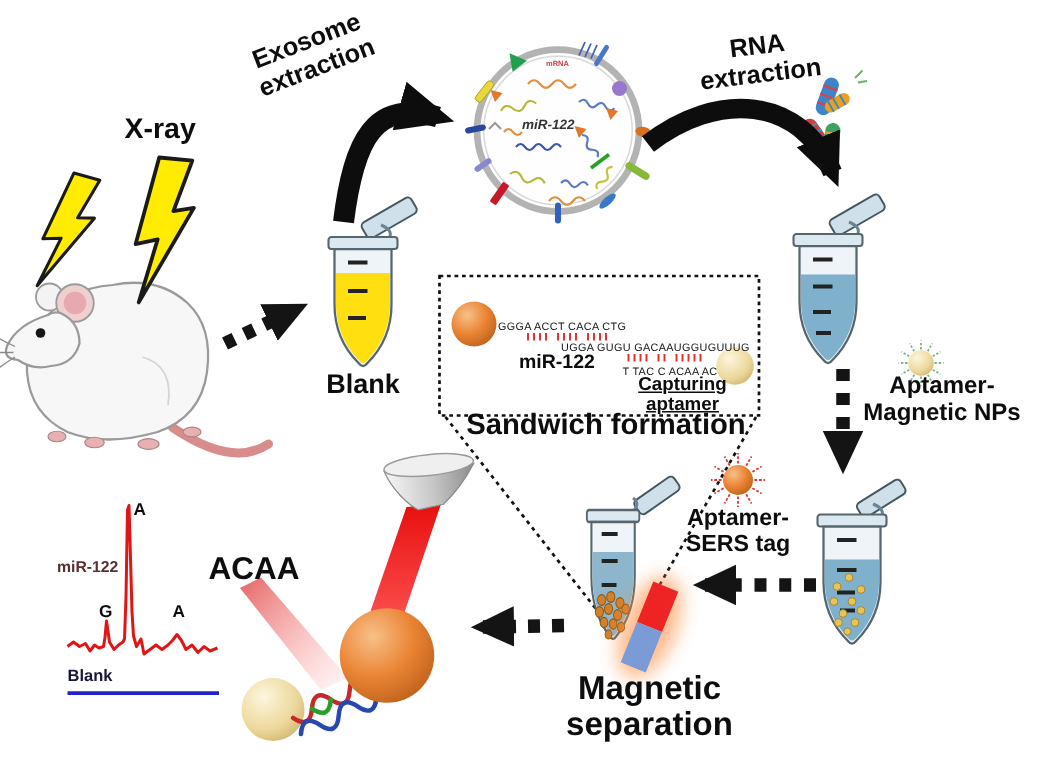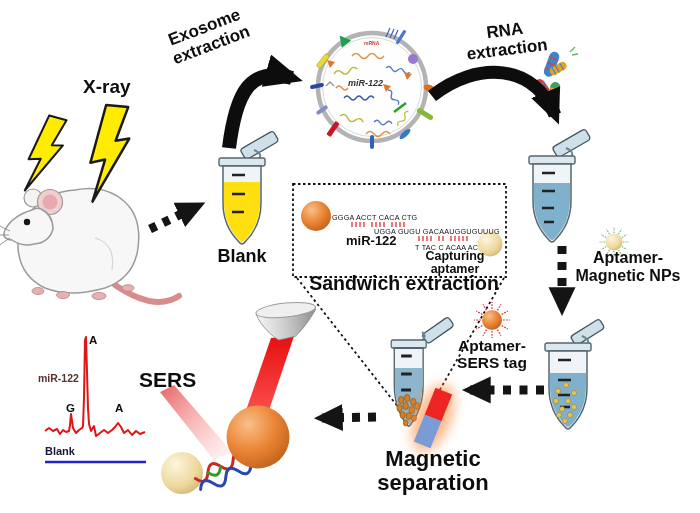--- a/index.html
+++ b/index.html
@@ -266,35 +266,35 @@
 <div class="lbl ctr" style="left:448px;top:22px;width:116px;font-size:17px;transform:rotate(-7deg);">RNA
 extraction</div>
 
 <div class="lbl" style="left:364px;top:41px;font-size:5px;color:#cc4040;">mRNA</div>
 <div class="lbl" style="left:348px;top:79px;font-size:9px;font-style:italic;color:#333;">miR-122</div>
 
 <div class="lbl seq" style="left:332px;top:214px;font-size:7.2px;">GGGA ACCT  CACA  CTG</div>
 <div class="lbl seq" style="left:374px;top:228px;font-size:7.2px;">UGGA GUGU GACAAUGGUGUUUG</div>
 <div class="lbl" style="left:346px;top:234px;font-size:13px;">miR-122</div>
 <div class="lbl seq" style="left:415px;top:244px;font-size:7.2px;text-align:center;">T TAC C   ACAA AC</div>
-<div class="lbl ctr" style="left:416px;top:250px;width:78px;font-size:12.5px;line-height:1.0;">Capturing
+<div class="lbl ctr" style="left:416px;top:250px;width:78px;font-size:12.5px;line-height:1.0;text-decoration:underline;">Capturing
 aptamer</div>
 
-<div class="lbl ctr" style="left:298px;top:273px;width:212px;font-size:19.5px;">Sandwich extraction</div>
+<div class="lbl ctr" style="left:298px;top:273px;width:212px;font-size:19.5px;">Sandwich formation</div>
 
 <div class="lbl ctr" style="left:562px;top:249px;width:132px;font-size:16px;">Aptamer-
 Magnetic NPs</div>
 
 <div class="lbl ctr" style="left:438px;top:337px;width:108px;font-size:15.5px;">Aptamer-
 SERS tag</div>
 
 <div class="lbl ctr" style="left:377px;top:447px;width:112px;font-size:22px;">Magnetic
 separation</div>
 
-<div class="lbl" style="left:139px;top:368px;font-size:21px;">SERS</div>
+<div class="lbl" style="left:139px;top:368px;font-size:21px;">ACAA</div>
 
 <div class="lbl" style="left:38px;top:373px;font-size:10.5px;color:#5a3030;">miR-122</div>
 <div class="lbl" style="left:66px;top:402px;font-size:11.5px;">G</div>
 <div class="lbl" style="left:89px;top:334px;font-size:11.5px;">A</div>
 <div class="lbl" style="left:115px;top:402px;font-size:11.5px;">A</div>
 <div class="lbl" style="left:45px;top:445px;font-size:11px;color:#16163a;">Blank</div>
 
 </div>
 
 </body></html>

